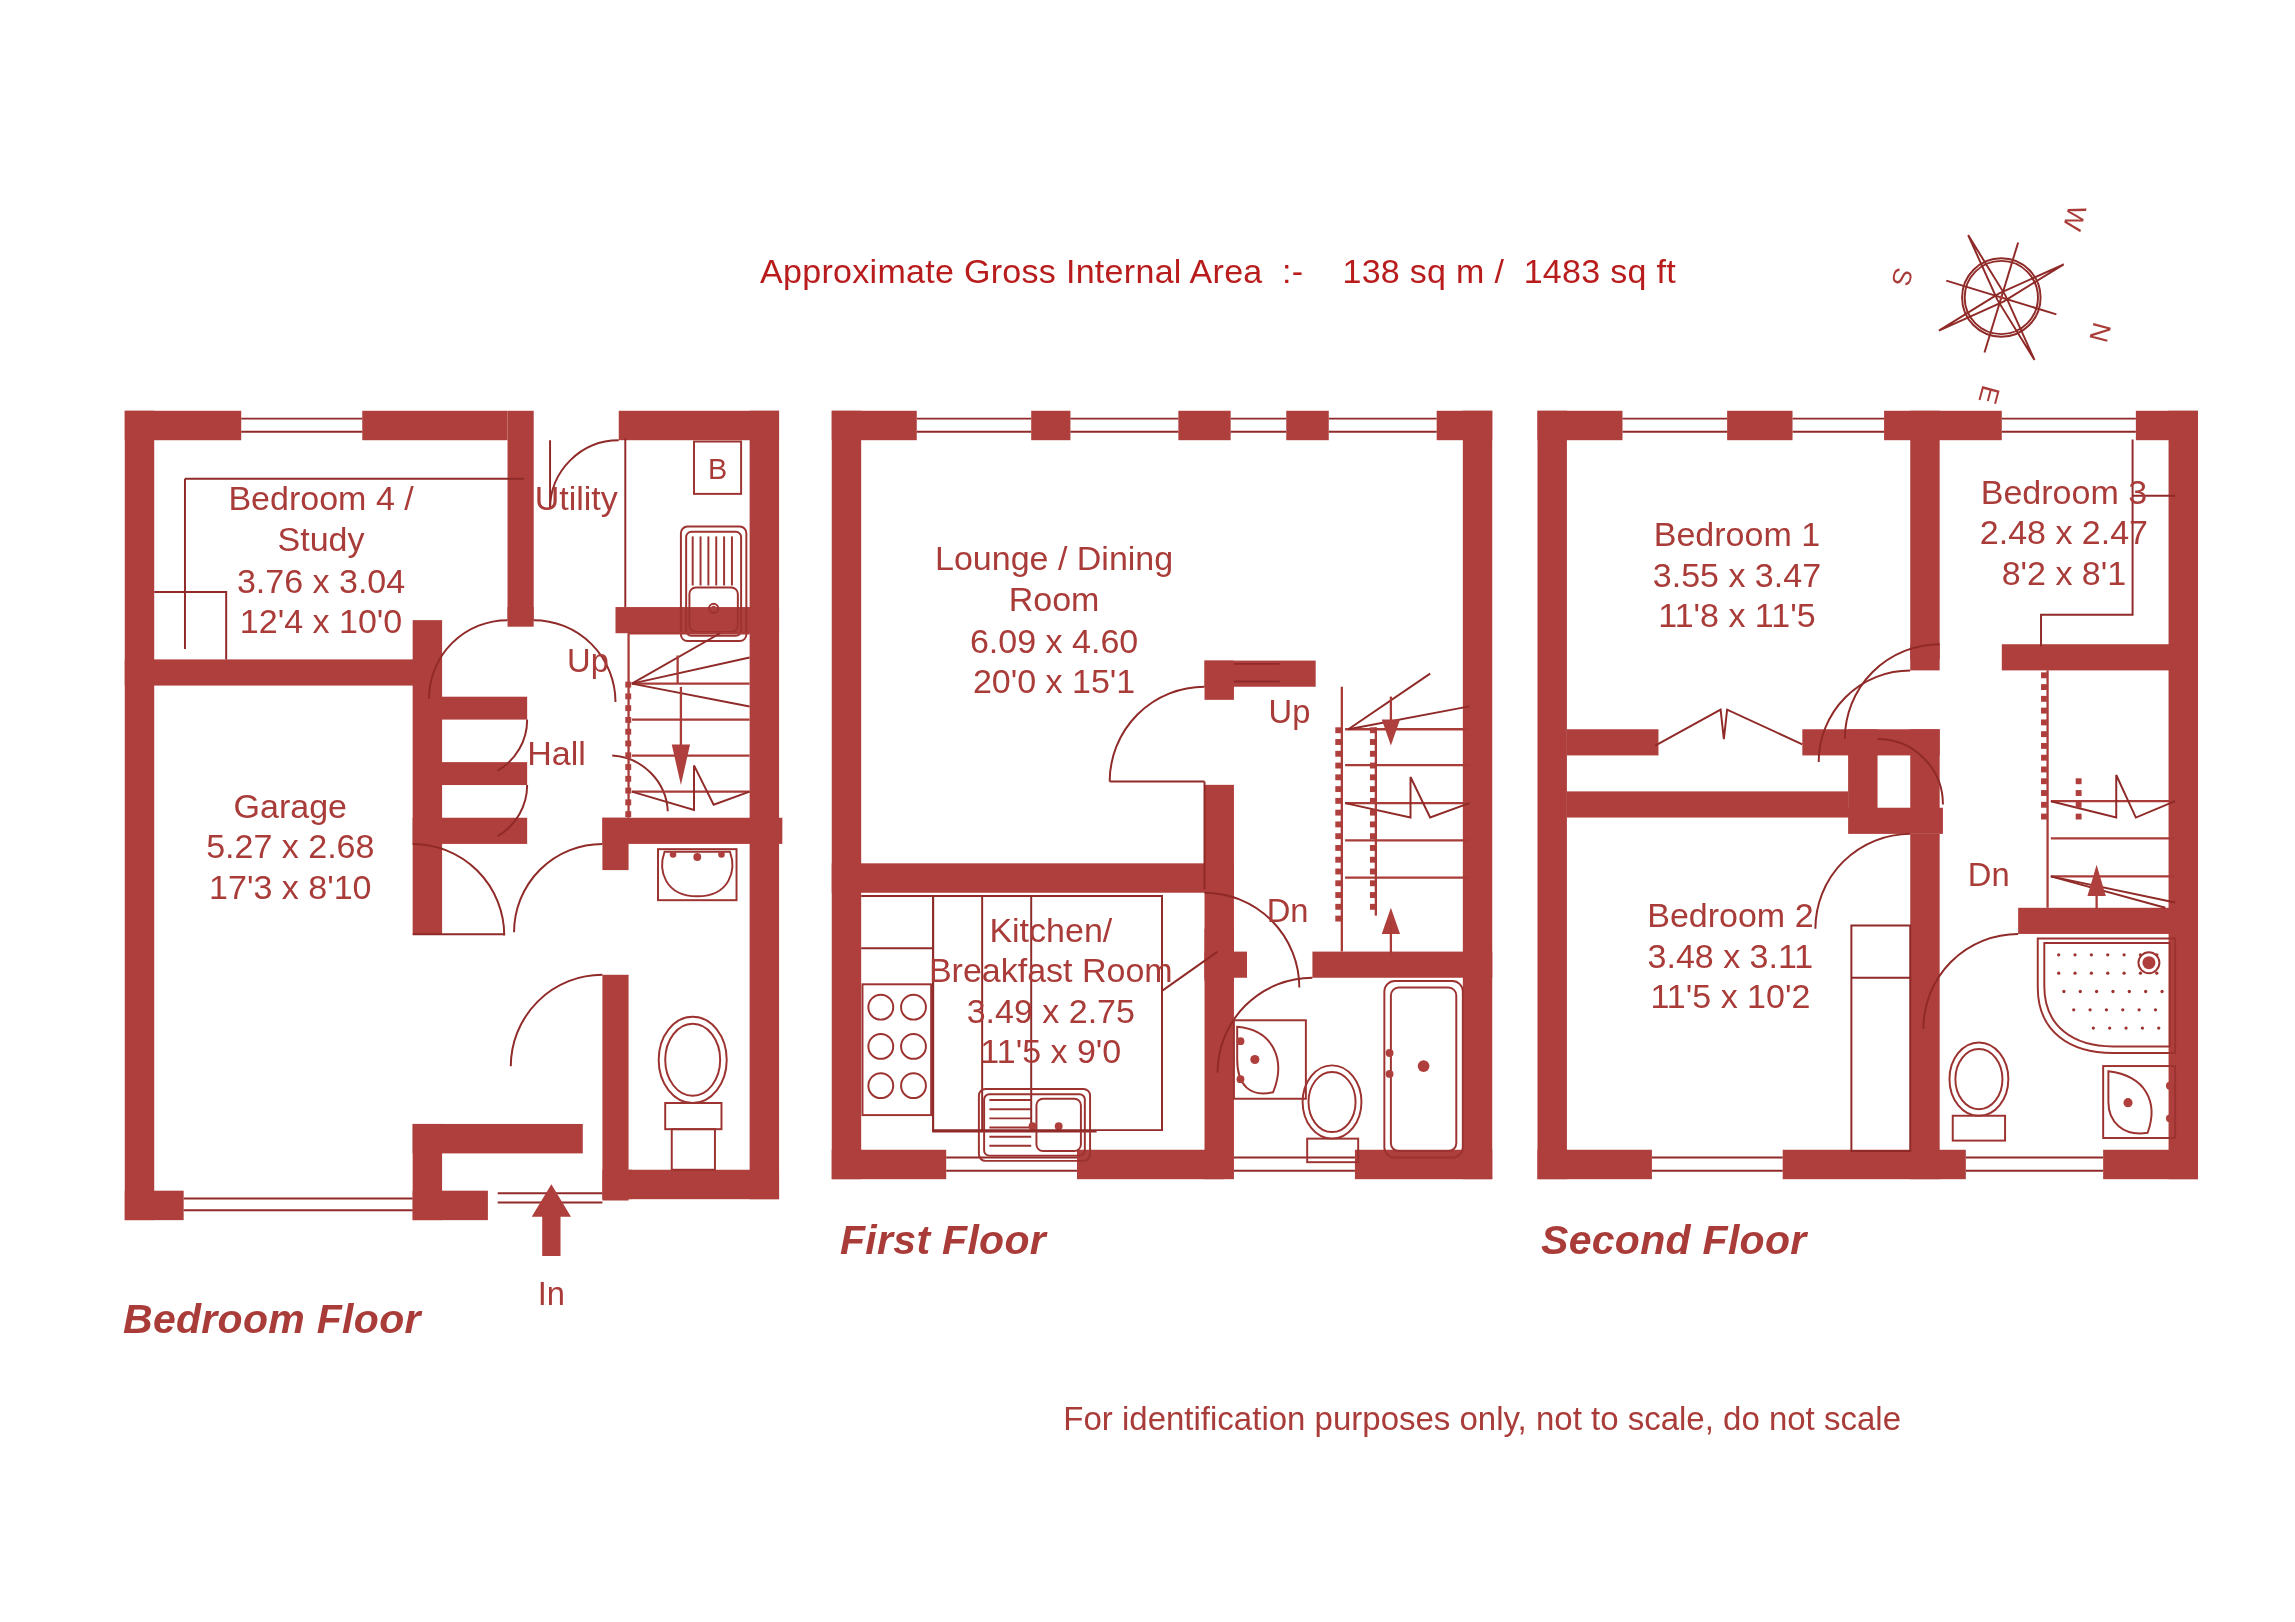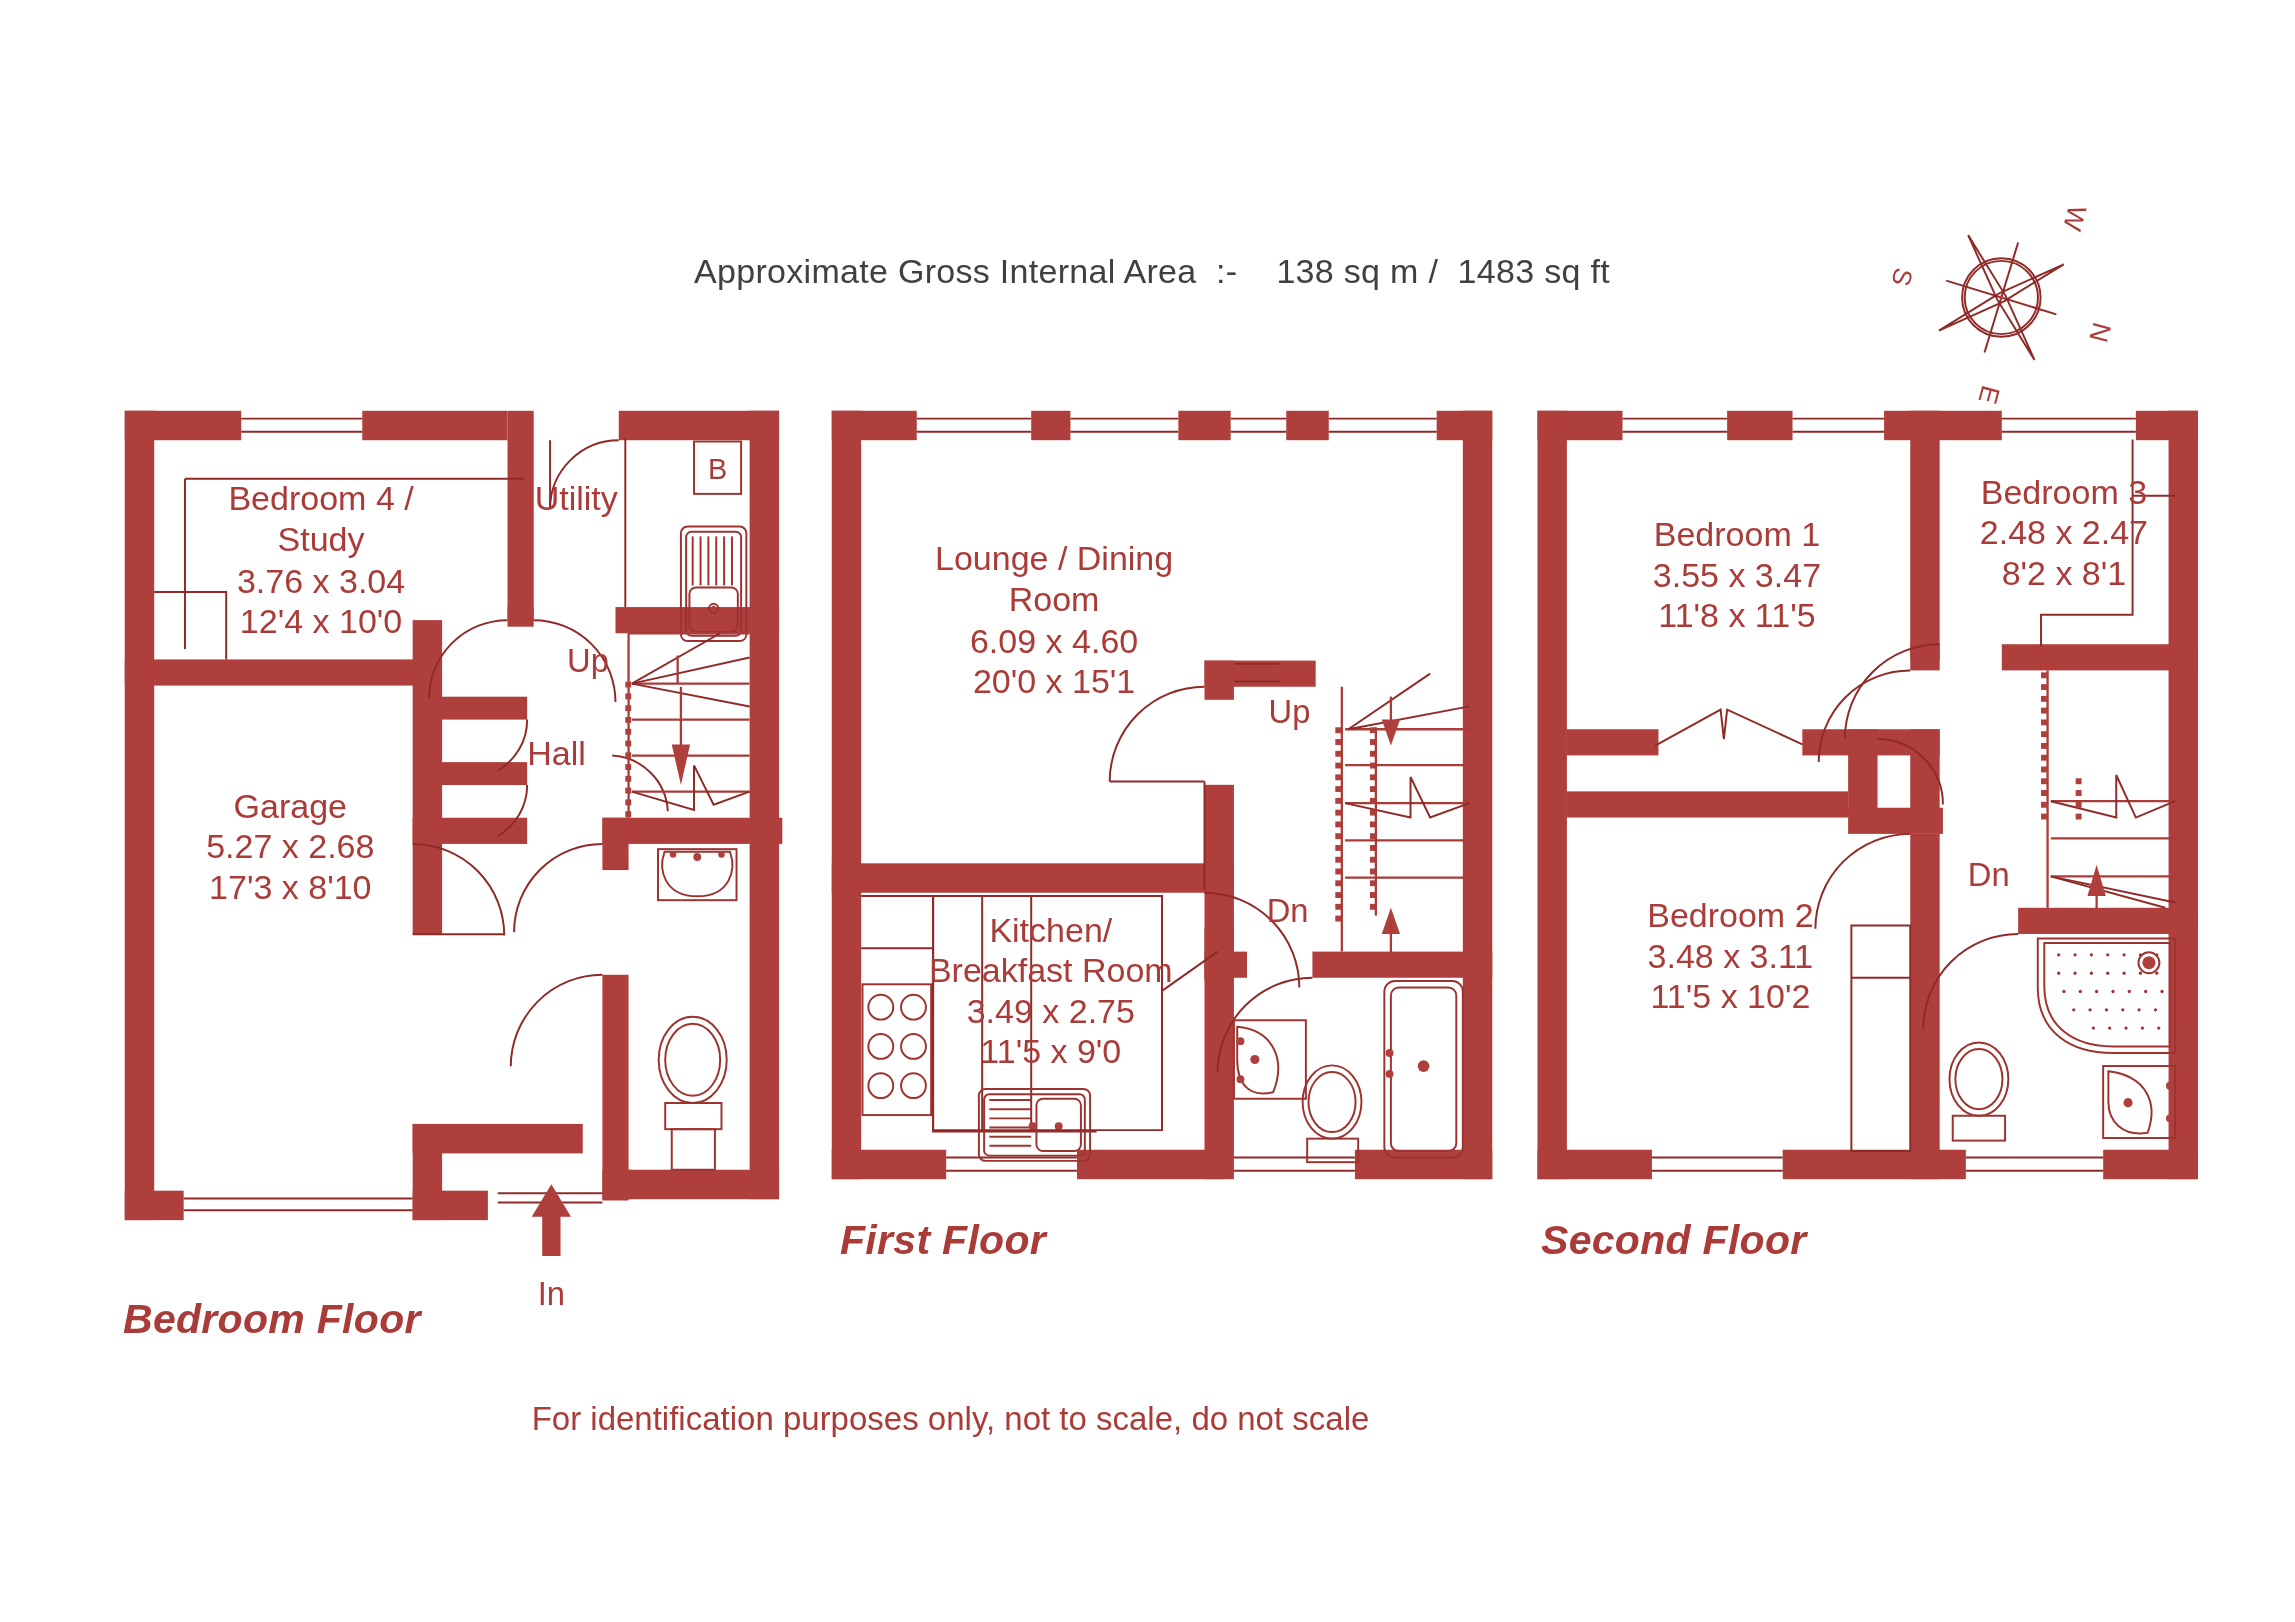--- a/index.html
+++ b/index.html
@@ -18,32 +18,32 @@
     position: absolute;
     left: 0; top: 0;
     width: 2295px;
     height: 1622px;
   }
   .header-area {
     position: absolute;
     left: 694px;
     top: 252px;
     width: 982px;
-    text-align: left;
-    color: #404040;
+    text-align: right;
+    color: #b91c1c;
     font-size: 34px;
     letter-spacing: 0.3px;
     white-space: pre;
   }
   .footer-note {
     position: absolute;
     left: 0;
     top: 1400px;
     width: 1901px;
-    text-align: center;
+    text-align: right;
     color: #A93B38;
     font-size: 33px;
   }
   .floor-label {
     position: absolute;
     color: #A93B38;
     font-size: 41px;
     font-weight: bold;
     letter-spacing: 0.3px;
     white-space: nowrap;

